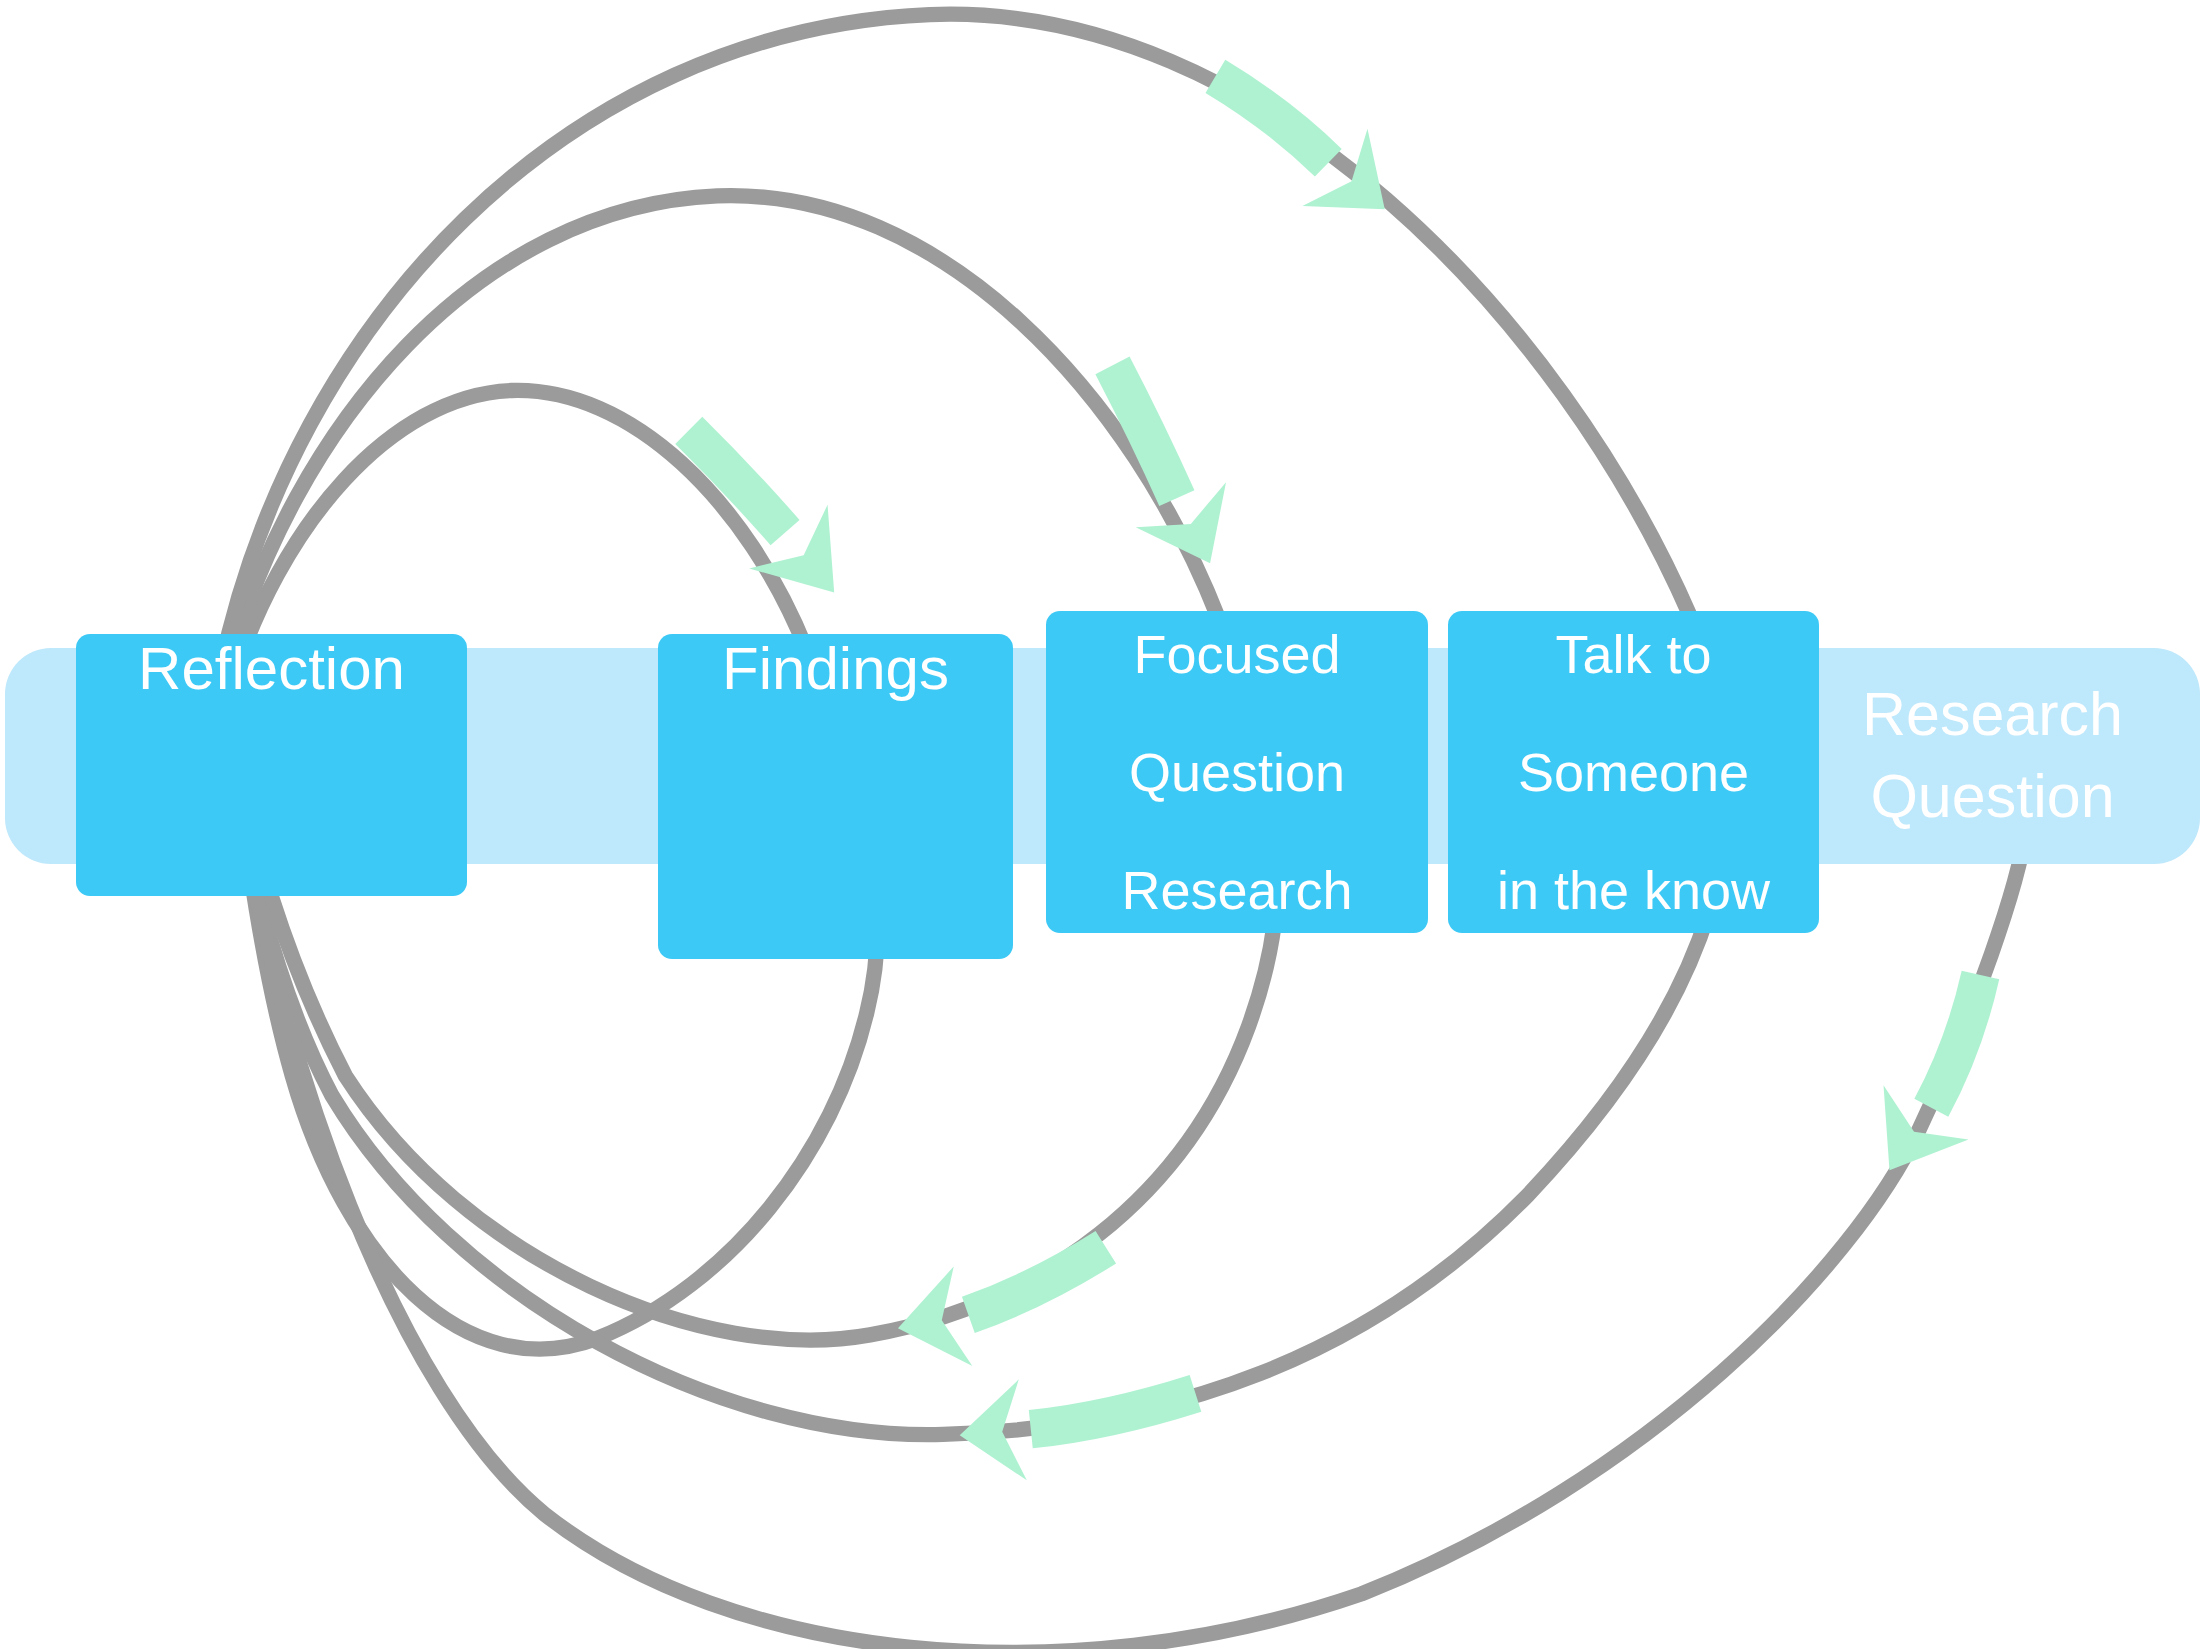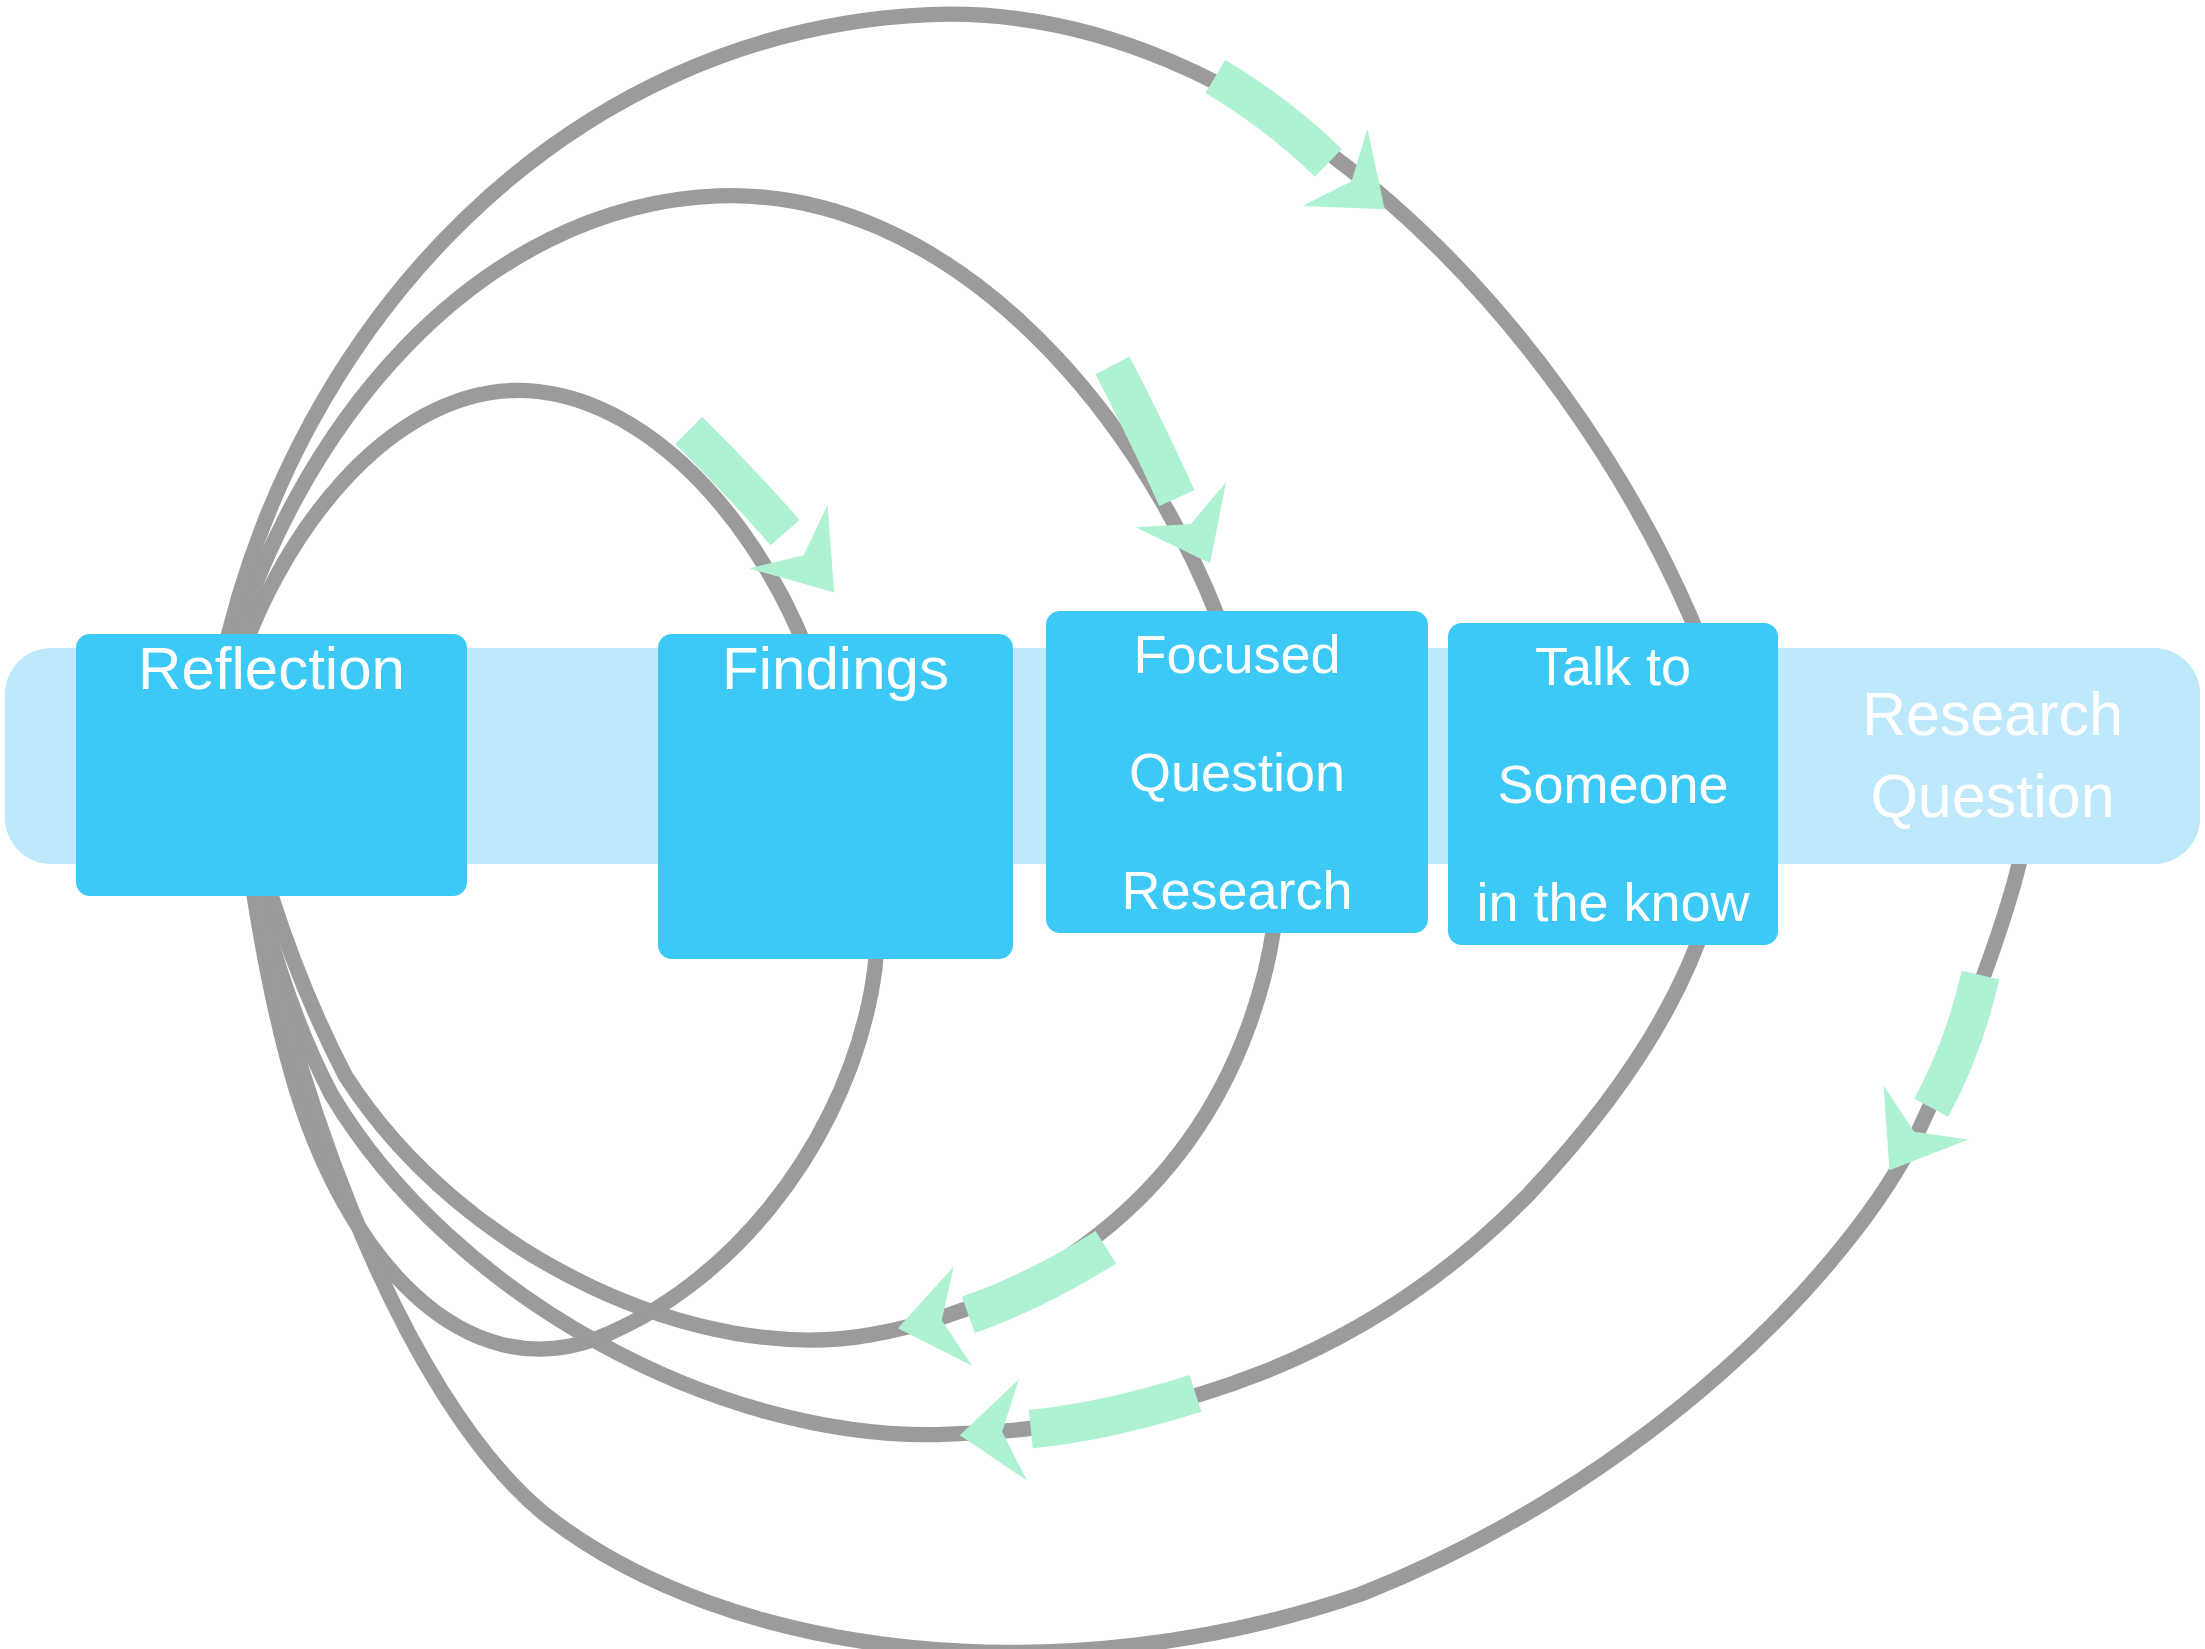--- a/index.html
+++ b/index.html
@@ -29,21 +29,21 @@
     background:var(--box); border-radius:14px;
     display:flex; flex-direction:column; justify-content:space-between; align-items:center;
     color:var(--label); text-align:center;
   }
   .node.one-line{font-size:60px;}
   .node.three-line{font-size:54px; line-height:1.6;}
   .node span{display:block;}
   #box-reflection{left:76px; top:634px; width:391px; height:262px;}
   #box-findings  {left:658px; top:634px; width:355px; height:325px;}
   #box-focused   {left:1046px; top:611px; width:382px; height:322px;}
-  #box-talk      {left:1448px; top:611px; width:330px; height:322px;margin-top:12px;}
+  #box-talk      {left:1448px; top:611px; width:371px; height:322px;}
   #box-archive   {left:577px;  top:947px; width:353px; height:232px;}
   .loop{fill:none; stroke:var(--arc); stroke-width:23px;}
   .arrow-body{fill:none; stroke:var(--arrow); stroke-width:58px;}
   .arrow-head{fill:var(--arrow); stroke:none;}
 </style>
 </head>
 <body>
 
 <div class="stage">
 

